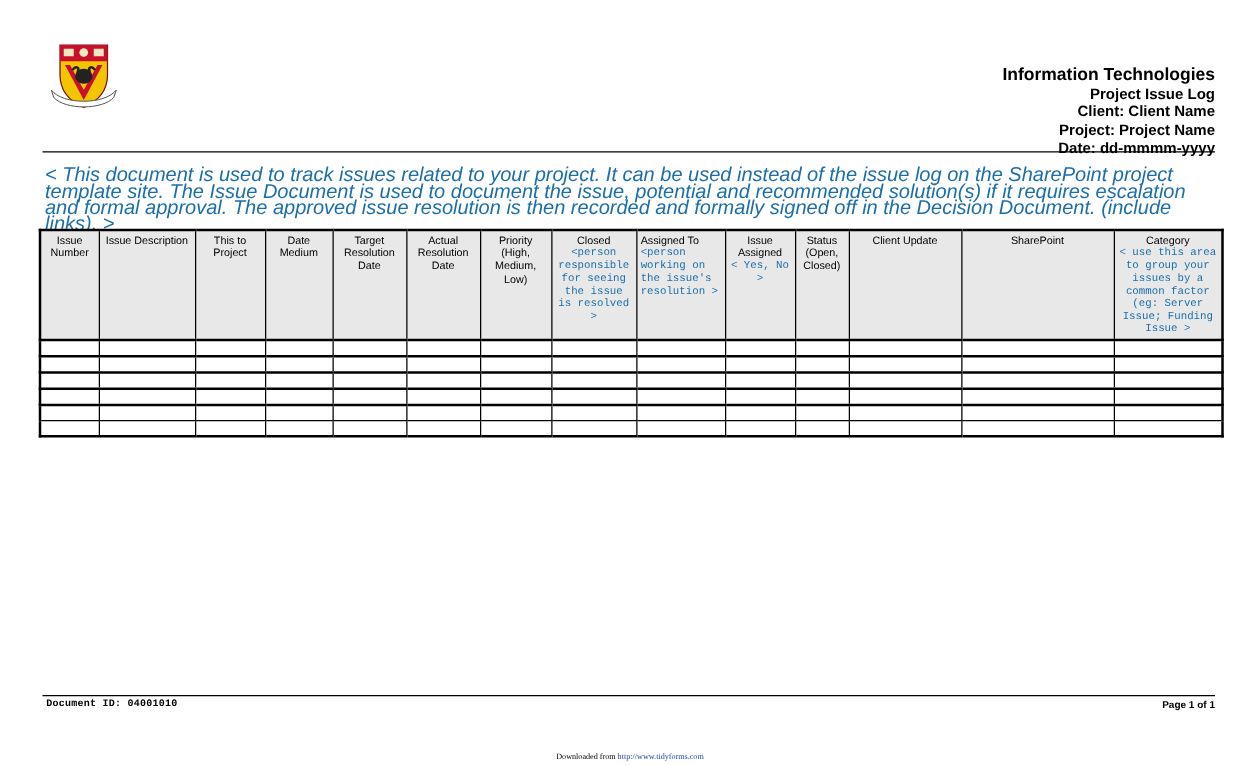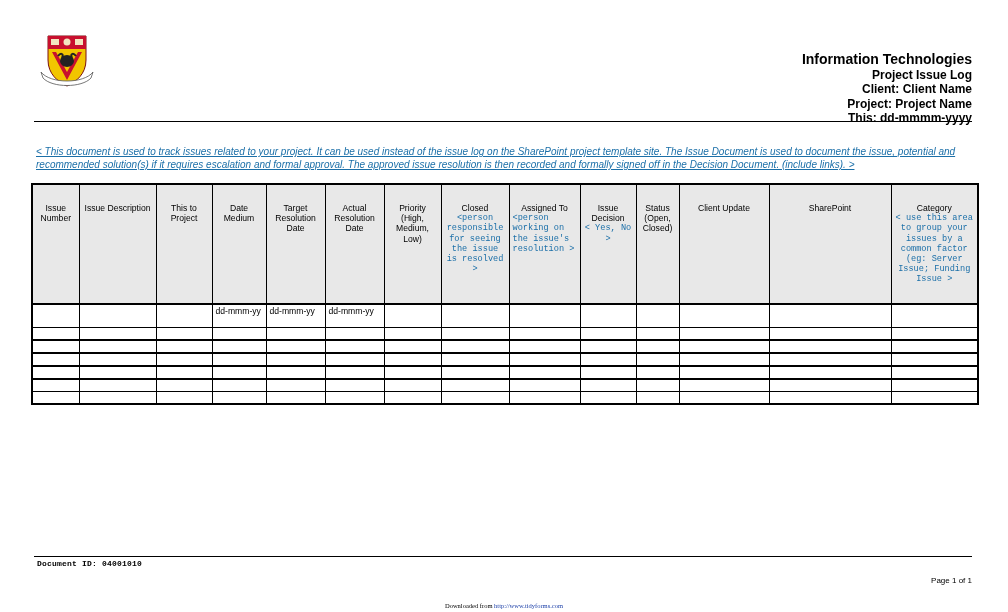--- a/index.html
+++ b/index.html
@@ -8,33 +8,33 @@
   .crest { position:absolute; left:2px; top:2px; width:54px; height:56px; }
   .logo-text { position:absolute; left:58px; top:3px; color:#222; line-height:1; }
   .logo-text .uni { font-size:10.5px; letter-spacing:0.3px; }
   .logo-text .cal { font-size:19px; letter-spacing:0.5px; margin-top:1px; }
   .logo-text .rule { width:78px; height:1px; background:#c8102e; margin:2px 0 3px 0; }
   .logo-text .it { font-size:8.5px; line-height:11px; letter-spacing:0.2px; }
   .hdr-right { position:absolute; right:36px; top:52px; text-align:right; line-height:14.5px; }
   .hdr-right .dept { font-size:14px; font-weight:bold; margin-bottom:1px; }
   .hdr-right .l { font-size:12px; font-weight:bold; }
   .hr-top { position:absolute; left:34px; top:121px; width:938px; height:1px; background:#000; }
-  .intro { position:absolute; left:36px; top:145px; width:935px; font-size:10px; font-style:italic; color:#1b6fa8; line-height:13px;text-decoration:underline; }
+  .intro { position:absolute; left:36px; top:134px; width:935px; font-size:16px; font-style:italic; color:#1b6fa8; line-height:13px; }
   table.log { position:absolute; left:31px; top:183px; width:946px; border-collapse:collapse; font-size:8.6px; table-layout:fixed; }
-  table.log th { background:#e8e8e8; font-weight:normal; vertical-align:top; text-align:center; padding:18px 3px; height:62px; border:1.5px solid #000; border-top:2.5px solid #000; border-bottom:2.5px solid #000; line-height:10.2px; }
+  table.log th { background:#e8e8e8; font-weight:normal; vertical-align:top; text-align:center; padding:2px 3px; height:62px; border:1.5px solid #000; border-top:2.5px solid #000; border-bottom:2.5px solid #000; line-height:10.2px; }
   table.log td { border:1px solid #000; border-left:1.5px solid #000; border-right:1.5px solid #000; padding:1px 3px; vertical-align:top; line-height:10px; height:9px; }
   .blue { color:#1b6fa8; display:block;font-family:Liberation Mono, monospace; }
   table.log tr.r0 td { height:20px; }
   table.log tr.thick td { border-bottom:2.5px solid #000; }
   table.log tr.last td { border-bottom:2px solid #000; }
   table.log th:first-child, table.log td:first-child { border-left:2px solid #000; }
   table.log th:last-child, table.log td:last-child { border-right:2.5px solid #000; }
   .hr-foot { position:absolute; left:34px; top:556px; width:938px; height:1px; background:#000; }
   .doc-id { position:absolute; left:37px; top:559px; font-size:8px; font-weight:bold; letter-spacing:0.2px;font-family:Liberation Mono, monospace; }
-  .page { position:absolute; right:36px; top:576px; font-size:8px; font-weight:normal; }
+  .page { position:absolute; right:36px; top:559px; font-size:8px; font-weight:bold; }
   .dl { position:absolute; left:0; width:1008px; top:602px; text-align:center; font-family:"Liberation Serif", serif; font-size:6.5px; }
   .dl a { color:#1b3fa8; text-decoration:none; }
 </style>
 </head>
 <body>
 
 <div class="logo">
   <svg class="crest" viewBox="0 0 54 56">
     <path d="M8 4 H46 V28 C46 42 36 50 27 54 C18 50 8 42 8 28 Z" fill="#f2c500" stroke="#7a1010" stroke-width="1"></path>
     <rect x="8" y="4" width="38" height="13" fill="#c8102e"></rect>
@@ -46,21 +46,21 @@
     <path d="M18 24 C21 20 24 22 22 26 M36 24 C33 20 30 22 32 26" stroke="#222" stroke-width="2" fill="none"></path>
     <path d="M1 40 C10 52 44 52 53 40 L51 46 C42 56 12 56 3 46 Z" fill="#fff" stroke="#555" stroke-width="0.8"></path>
   </svg>
 </div>
 
 <div class="hdr-right">
   <div class="dept">Information Technologies</div>
   <div class="l">Project Issue Log</div>
   <div class="l">Client: Client Name</div>
   <div class="l">Project: Project Name</div>
-  <div class="l">This:  dd-mmmm-yyyy</div>
+  <div class="l">Date:  dd-mmmm-yyyy</div>
 </div>
 
 <div class="hr-top"></div>
 
 <div class="intro">&lt; This document is used to track issues related to your project.  It can be used instead of the issue log on the SharePoint project template site.  The Issue Document is used to document the issue, potential and recommended solution(s) if it requires escalation and formal approval.  The approved issue resolution is then recorded and formally signed off in the Decision Document. (include links). &gt;</div>
 
 <table class="log">
   <colgroup>
     <col style="width:47px">
       <col style="width:77px">
@@ -81,47 +81,31 @@
     <tr>
       <th><span>Issue Number</span></th>
       <th><span>Issue Description</span></th>
       <th><span>This to Project</span></th>
       <th><span>Date Medium</span></th>
       <th><span>Target Resolution Date</span></th>
       <th><span>Actual Resolution Date</span></th>
       <th><span>Priority (High, Medium, Low)</span></th>
       <th><span>Closed</span><span class="blue">&lt;person responsible for seeing the issue is resolved &gt;</span></th>
       <th style="text-align:left">
-          <span style="display:block;text-align:center">Assigned To</span>
+          <span style="display:block;">Assigned To</span>
           <span class="blue">&lt;person working on the issue's resolution &gt;</span>
         </th>
-      <th><span>Issue Decision</span><span class="blue">&lt; Yes, No &gt;</span></th>
+      <th><span>Issue Assigned</span><span class="blue">&lt; Yes, No &gt;</span></th>
       <th><span>Status (Open, Closed)</span></th>
       <th><span>Client Update</span></th>
       <th><span>SharePoint</span></th>
       <th><span>Category</span><span class="blue">&lt; use this area to group your issues by a common factor (eg: Server Issue; Funding Issue &gt;</span></th>
     </tr>
   </thead>
   <tbody>
-    <tr class="r0">
-      <td></td>
-      <td></td>
-      <td></td>
-      <td>dd-mmm-yy</td>
-      <td>dd-mmm-yy</td>
-      <td>dd-mmm-yy</td>
-      <td></td>
-      <td></td>
-      <td></td>
-      <td></td>
-      <td></td>
-      <td></td>
-      <td></td>
-      <td></td>
-    </tr>
     <tr class="thick">
       <td></td>
         <td></td>
         <td></td>
         <td></td>
         <td></td>
         <td></td>
         <td></td>
         <td></td>
         <td></td>

